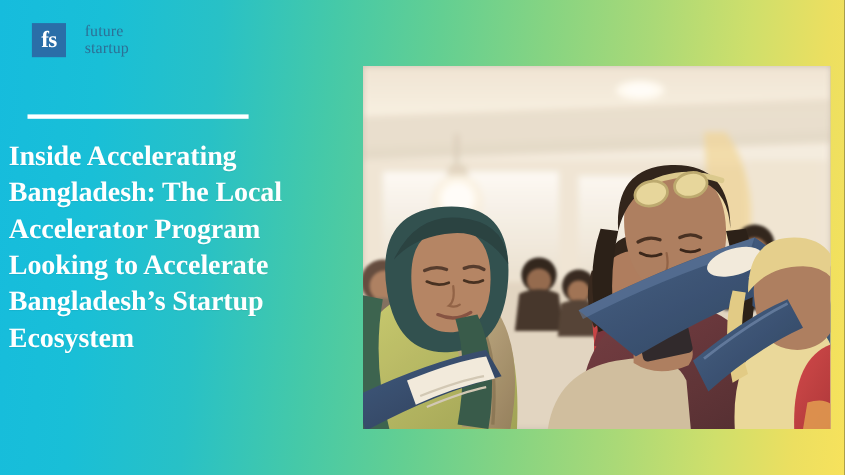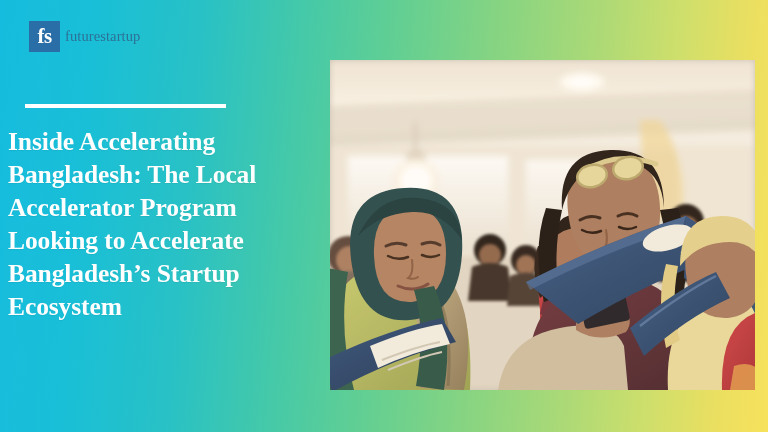--- a/index.html
+++ b/index.html
@@ -30,39 +30,39 @@
         #ecdf60 94%,
         #f7e25c 100%);
   }
   
   #logo {
     position: absolute;
     left: 29px;
     top: 21px;
     display: flex;
     align-items: center;
-    gap: 5px;
+    gap: 17px;
   }
   #logo-mark {
     width: 31px;
     height: 31px;
     background: #2a6ea8;
     color: #ffffff;
     display: flex;
     align-items: center;
     justify-content: center;
     font-family: "Liberation Serif", serif;
     font-weight: 700;
     font-size: 21px;
     letter-spacing: -0.5px;
     line-height: 1;
   }
   #logo-wordmark {
     display: flex;
-    flex-direction: row;
+    flex-direction: column;
     color: #2d7096;
     font-family: "Liberation Serif", serif;
     font-size: 14.5px;
     line-height: 14.5px;
     letter-spacing: 0.1px;
   }
   
   #rule {
     position: absolute;
     left: 25px;

